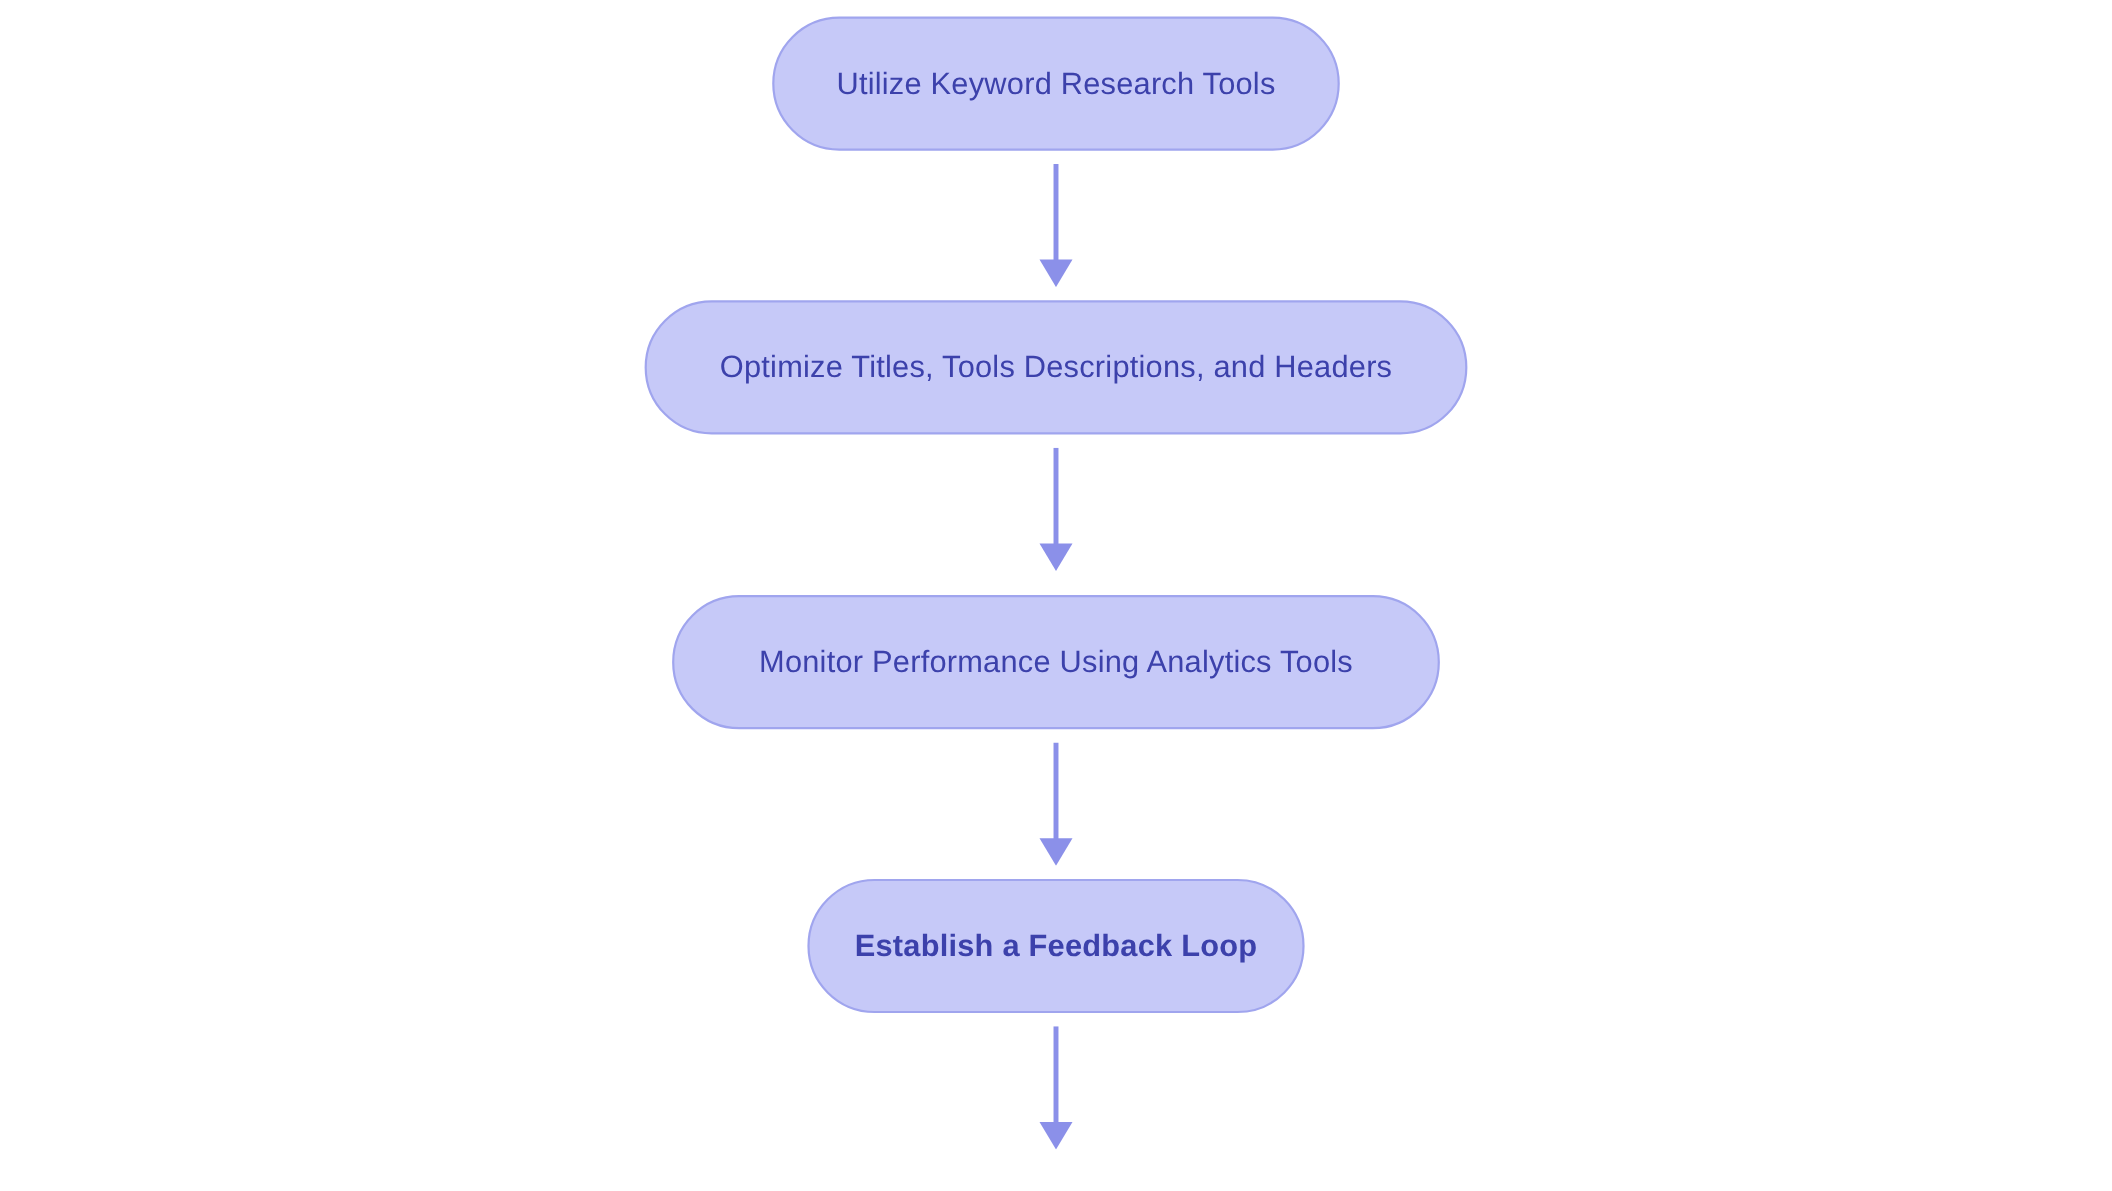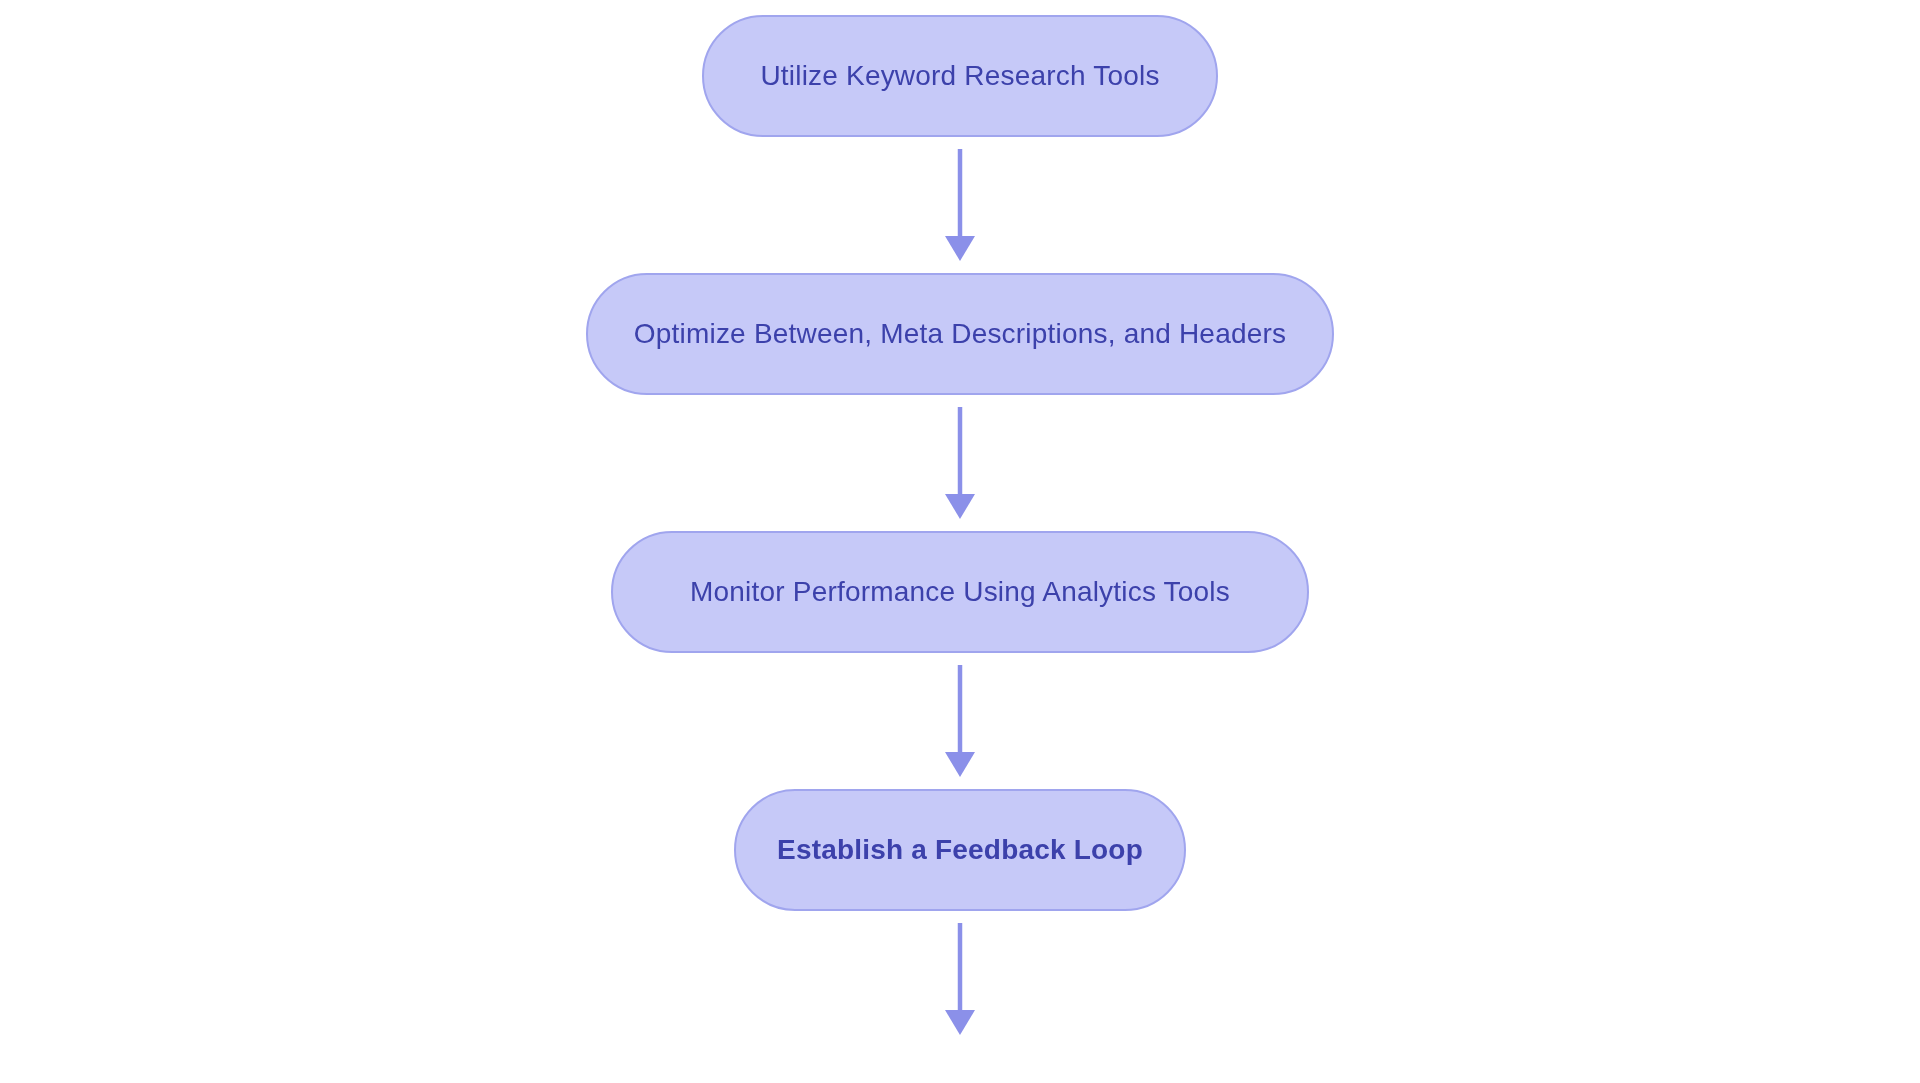--- a/index.html
+++ b/index.html
@@ -40,21 +40,21 @@
     align-items: center;
     justify-content: center;
     color: var(--node-text);
     font-size: 28px;
     letter-spacing: 0.2px;
     white-space: nowrap;
     flex: 0 0 auto;
   }
   .node-1 { width: 516px; }
   .node-2 { width: 748px; }
-  .node-3 { width: 698px; }
+  .node-3 { width: 698px; margin-top: 10px; }
   .node-4 { width: 452px; font-weight: bold; }
   .node-5 { width: 962px; }
   .arrow {
     flex: 0 0 auto;
     width: 36px;
     height: 112px;
     display: block;
     color: var(--arrow);
   }
   .arrow line { stroke: currentColor; stroke-width: 4.5; }
@@ -69,21 +69,21 @@
     <div class="node node-1">
       <span>Utilize Keyword Research Tools</span>
     </div>
 
     <svg class="arrow" viewBox="0 0 36 112" aria-hidden="true">
       <line x1="18" y1="0" x2="18" y2="89"></line>
       <polygon points="3,87 33,87 18,112"></polygon>
     </svg>
 
     <div class="node node-2">
-      <span>Optimize Between, Meta Descriptions, and Headers</span>
+      <span>Optimize Titles, Tools Descriptions, and Headers</span>
     </div>
 
     <svg class="arrow" viewBox="0 0 36 112" aria-hidden="true">
       <line x1="18" y1="0" x2="18" y2="89"></line>
       <polygon points="3,87 33,87 18,112"></polygon>
     </svg>
 
     <div class="node node-3">
       <span>Monitor Performance Using Analytics Tools</span>
     </div>

